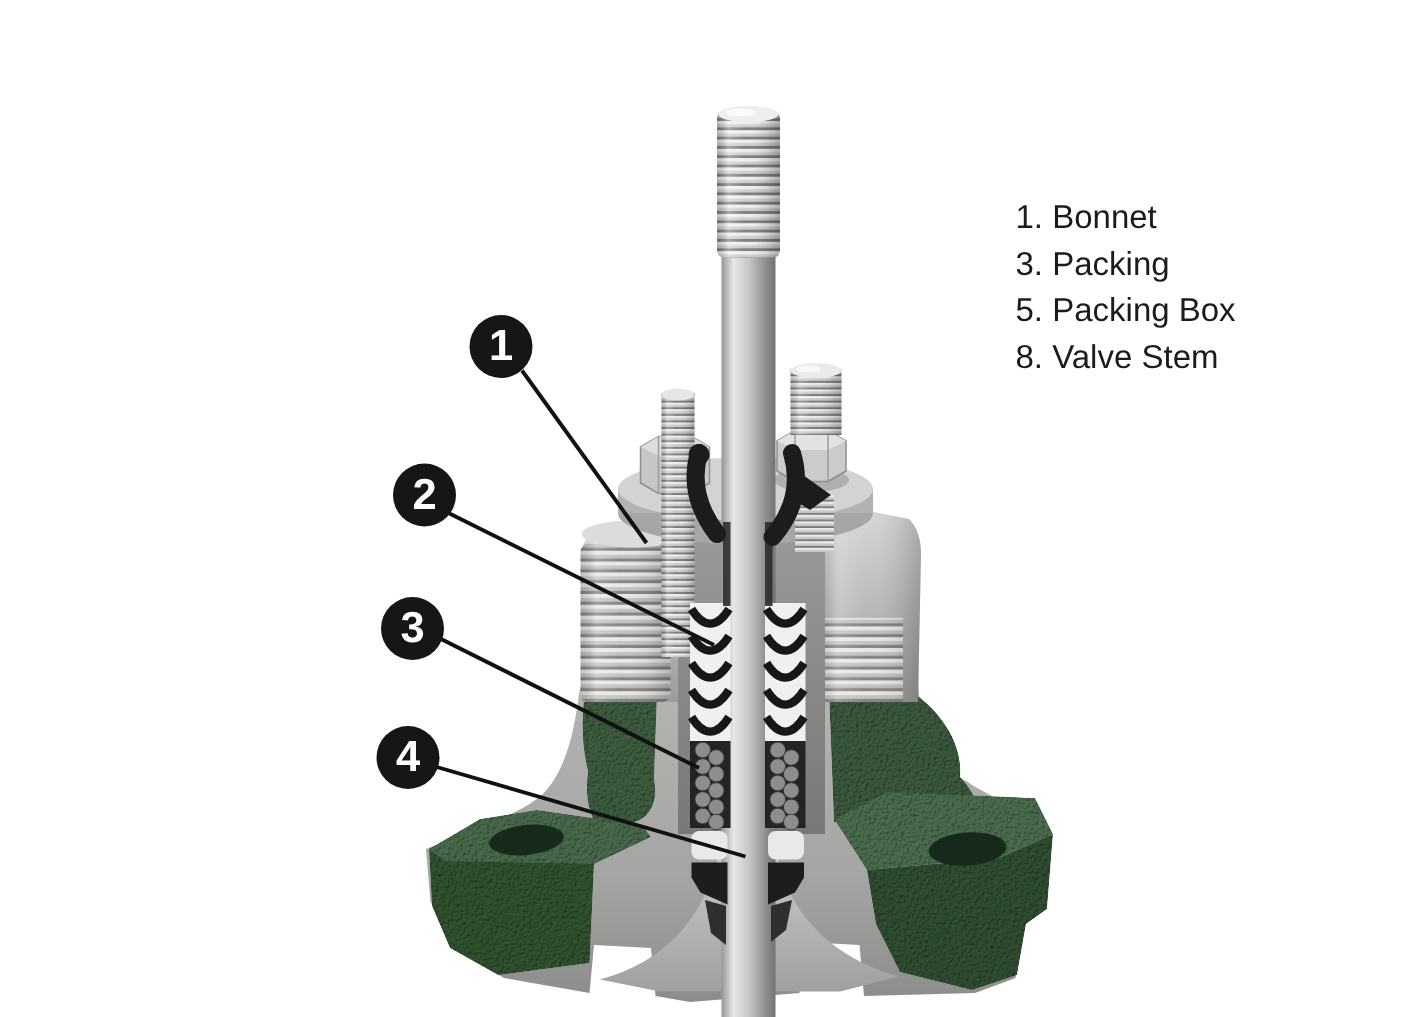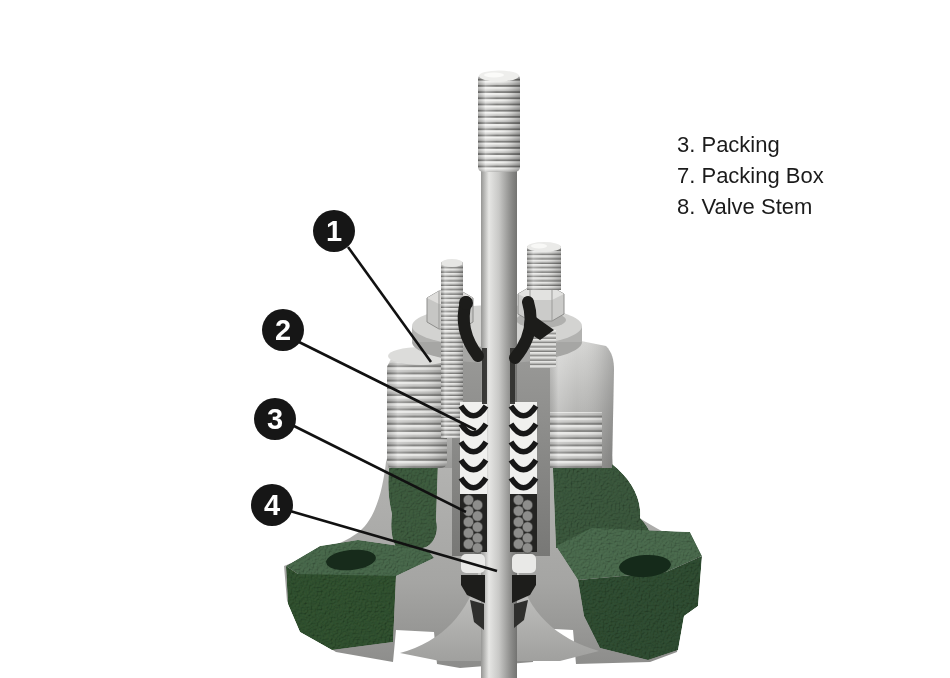--- a/index.html
+++ b/index.html
@@ -236,18 +236,19 @@
     <span>2</span>
   </div>
   <div class="callout callout-3">
     <span>3</span>
   </div>
   <div class="callout callout-4">
     <span>4</span>
   </div>
 
   <div class="legend">
+    <div>1. Bonnet</div>
     <div>3. Packing</div>
-    <div>7. Packing Box</div>
+    <div>5. Packing Box</div>
     <div>8. Valve Stem</div>
   </div>
 
 </div>
 
 </body></html>

